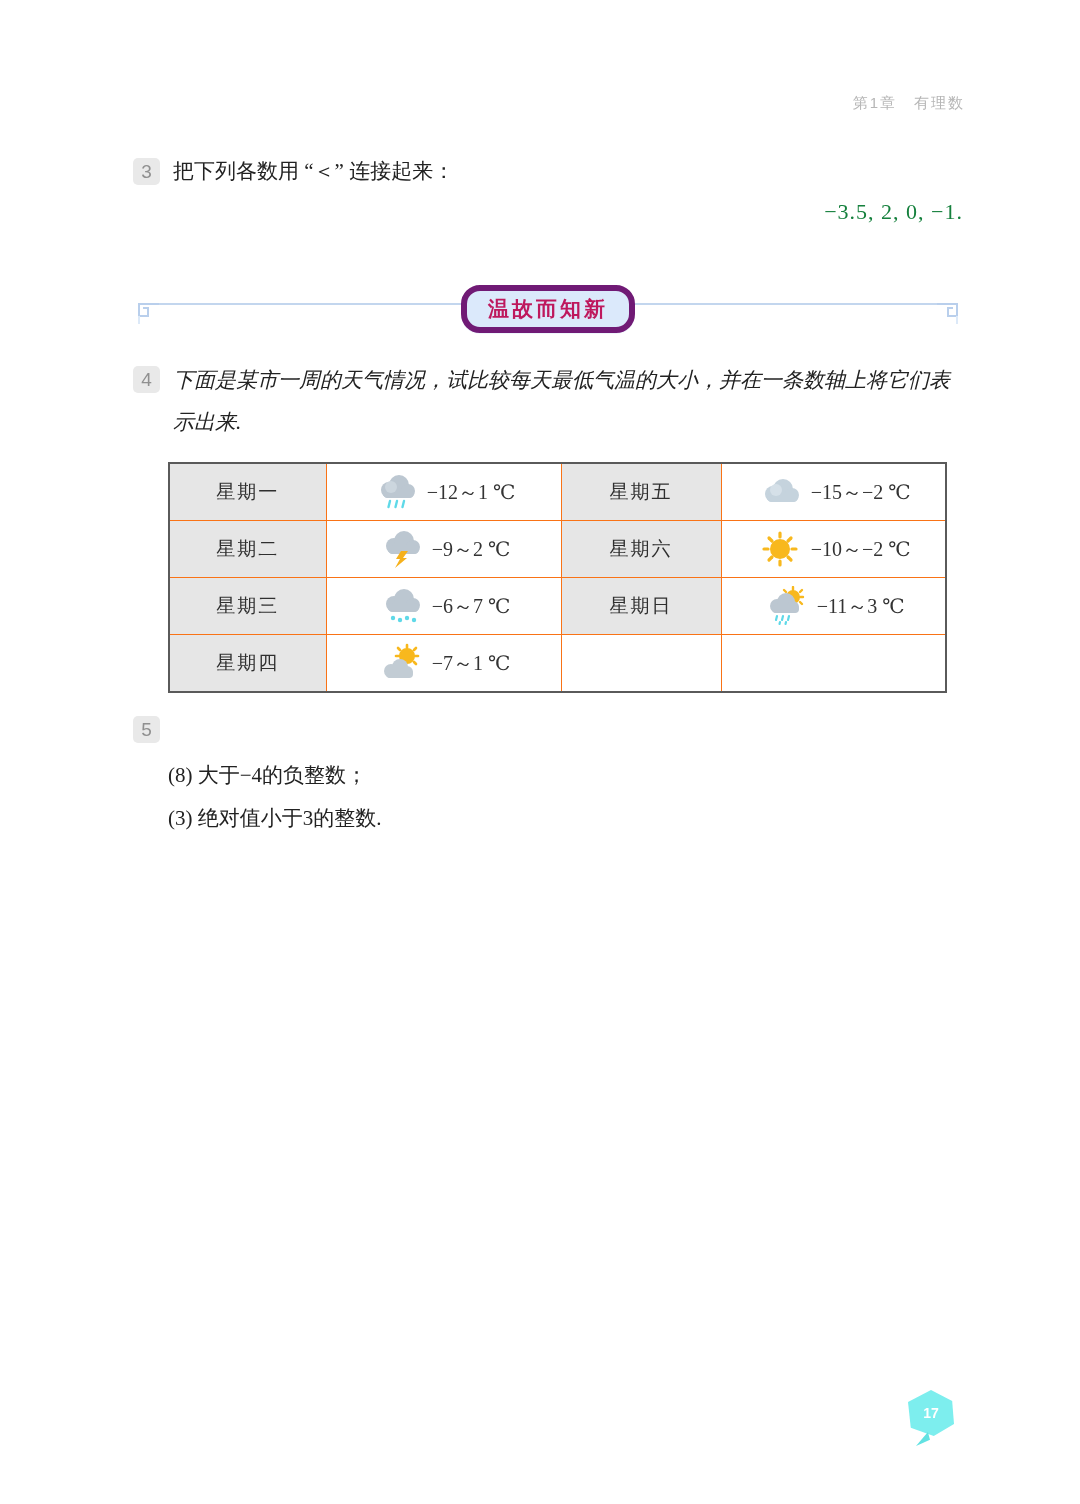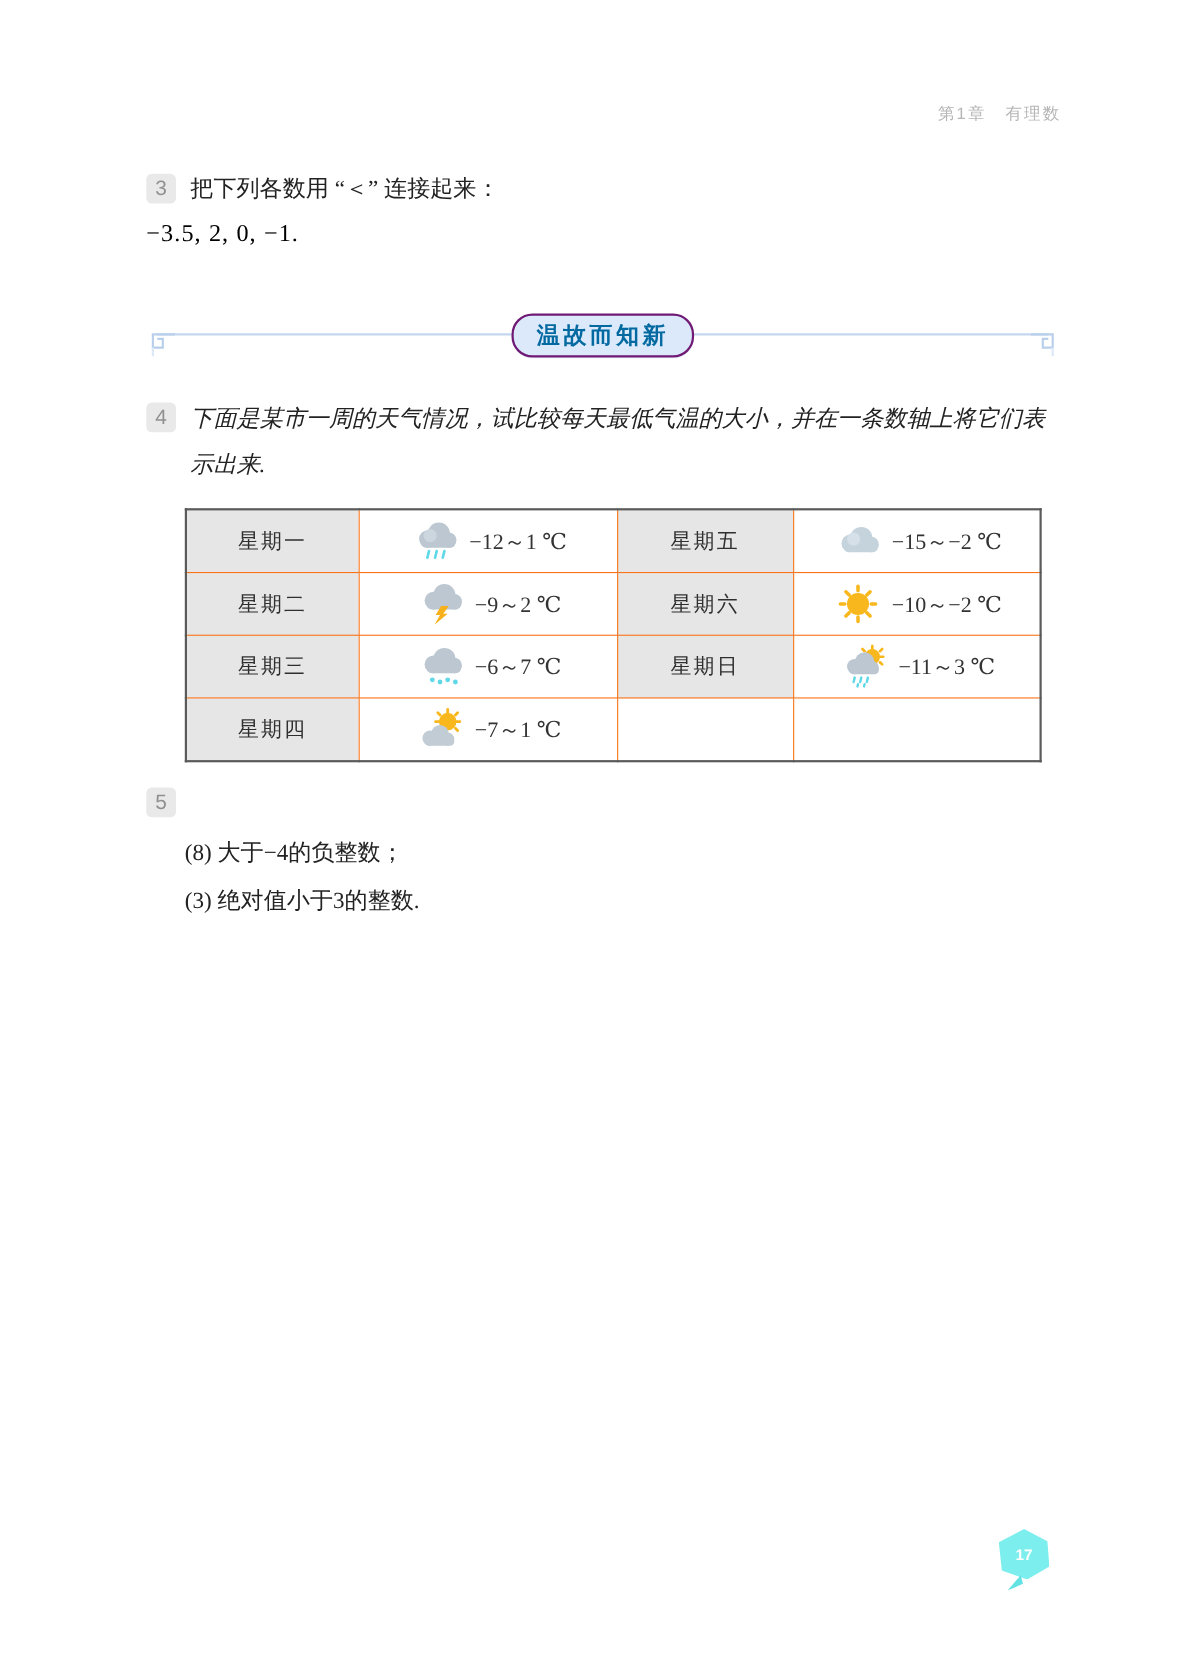--- a/index.html
+++ b/index.html
@@ -31,39 +31,39 @@
     font-size:19px;color:#909090;
     display:flex;align-items:center;justify-content:center;
   }
   .ptext{
     margin-left:13px;
     font-size:21px;line-height:31px;color:#222;
   }
   .p4 .ptext{line-height:42px;margin-top:-5px;font-style:italic;}
   .numbers-line{
     position:absolute;top:199px;left:133px;width:830px;
-    text-align:left;font-size:22px;color:#000000;letter-spacing:1px;
+    text-align:right;font-size:22px;color:#15803d;letter-spacing:1px;
   }
   
   .banner{position:absolute;top:282px;left:133px;width:830px;height:56px;}
   .banner-line{
     position:absolute;top:21px;left:10px;right:10px;height:2px;
     background:#c3d6ee;
   }
   .banner-hook{position:absolute;top:12px;}
   .banner-hook.left{left:0;}
   .banner-hook.right{right:0;}
   .banner-pill{
     position:absolute;top:3px;left:50%;transform:translateX(-50%);
     width:162px;height:36px;
     background:#dbe9fb;
-    border:2px solid #701a75;
+    border:6px solid #701a75;
     border-radius:19px;
     display:flex;align-items:center;justify-content:center;
-    font-size:21px;font-weight:bold;color:#0369a1;
+    font-size:21px;font-weight:bold;color:#be185d;
     letter-spacing:3px;
     box-shadow:0 1px 0 #eef4fc;
   }
   
   .weather-table{
     position:absolute;top:462px;left:168px;
     border-collapse:collapse;table-layout:fixed;
     width:777px;
     border:2px solid #5a5a5a;
   }

